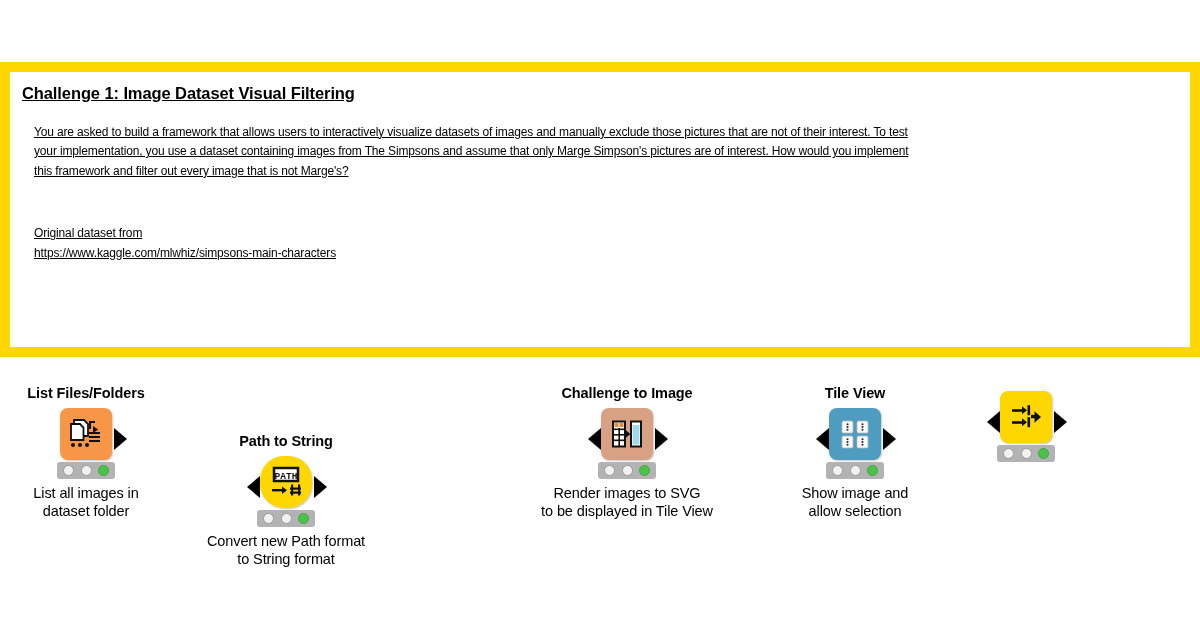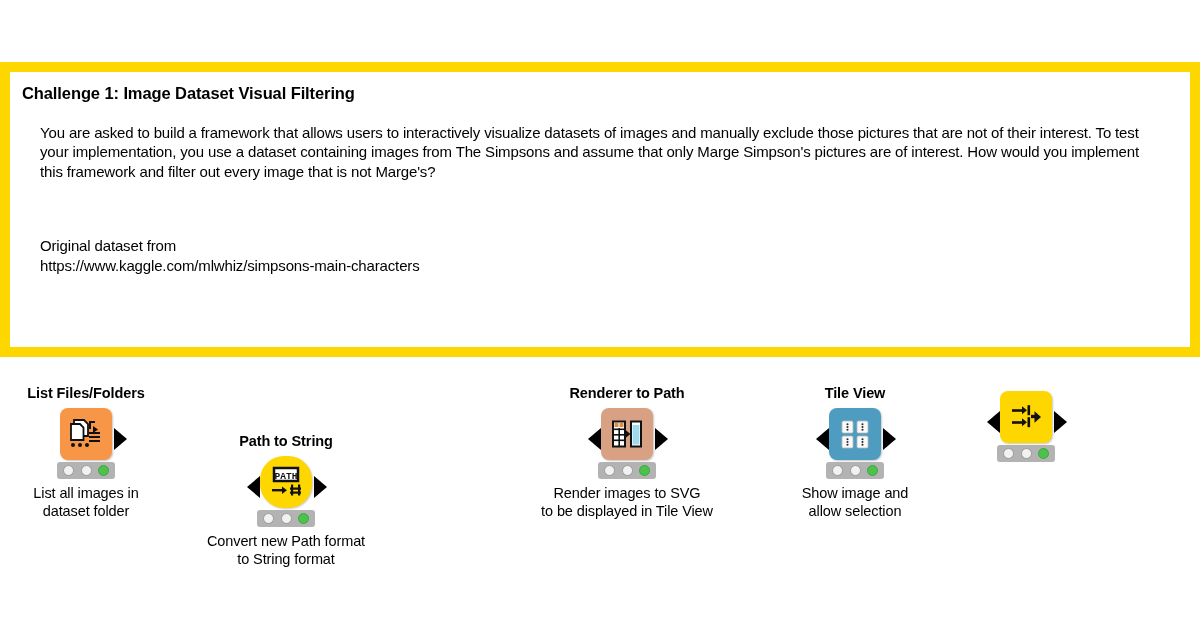--- a/index.html
+++ b/index.html
@@ -22,32 +22,33 @@
     left: 0px;
     top: 62px;
     width: 1200px;
     height: 295px;
     box-sizing: border-box;
     border: 10px solid #ffd700;
     background: #ffffff;
   }
   #challenge-inner {
     padding: 12px 16px 0 12px;
+    text-decoration: underline;
   }
   #challenge-title {
     font-size: 16.5px;
     font-weight: bold;
     line-height: 1.2;
     margin: 0 0 19px 0;
     letter-spacing: -0.1px;
   }
   .challenge-para {
-    font-size: 15px;
+    font-size: 12px;
     line-height: 19.5px;
-    margin: 18px;
+    margin: 12px;
     letter-spacing: -0.15px;
   }
   #challenge-para-gap {
     height: 19px;
   }
   .challenge-line { display: block; white-space: nowrap; }
 
   
   #workflow {
     position: absolute;
@@ -205,21 +206,21 @@
         <span class="lamp"></span>
         <span class="lamp green"></span>
       </div>
     </div>
     <div class="node-caption">Convert new Path format
 to String format</div>
   </div>
 
 
   <div class="node-group" style="left:527px;">
-    <div class="node-title">Renderer to Path</div>
+    <div class="node-title">Challenge to Image</div>
     <div class="node-body">
       <div class="port port-in" style="left:61px;"></div>
       <div class="port port-out" style="left:128px;"></div>
       <div class="node-icon" style="background:#d9a184;">
         <svg width="34" height="30" viewBox="0 0 34 30" aria-hidden="true">
 
           <rect x="3" y="2.5" width="12" height="25" fill="#fff" stroke="#111" stroke-width="2"></rect>
           <rect x="4.5" y="4" width="4" height="4" fill="#e08a3c"></rect>
           <rect x="9.5" y="4" width="4" height="4" fill="#e08a3c"></rect>
           <rect x="3" y="9.5" width="12" height="1.6" fill="#111"></rect>

